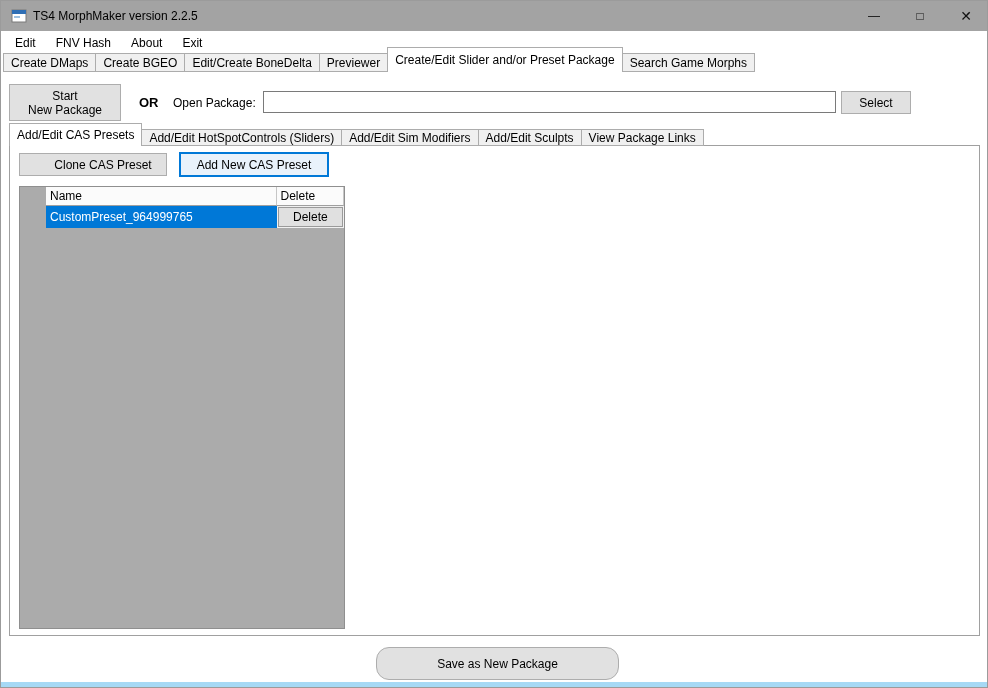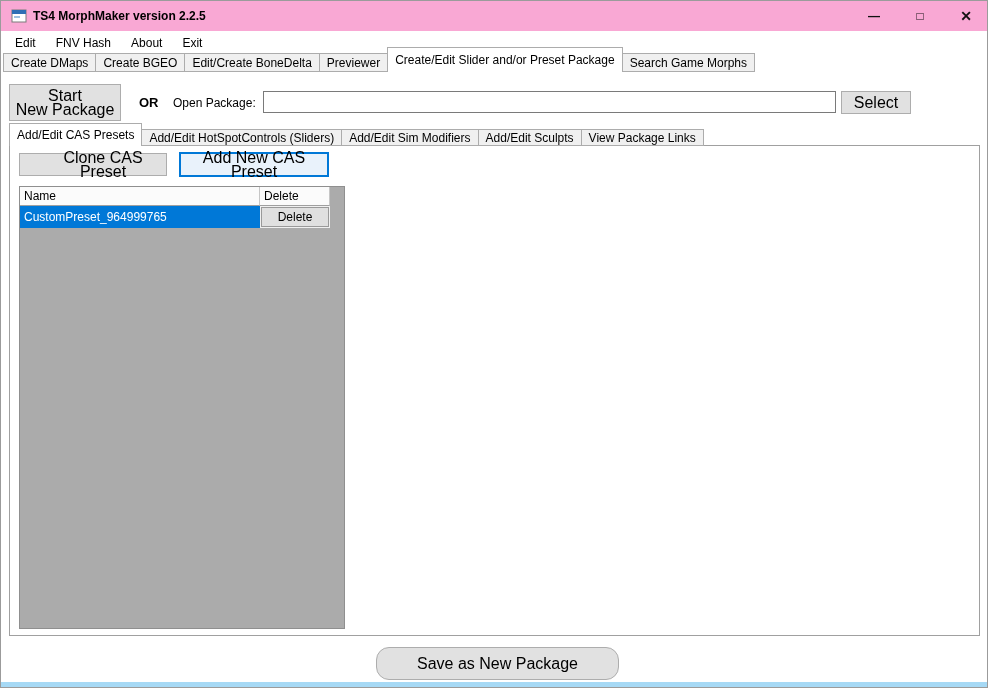--- a/index.html
+++ b/index.html
@@ -3,21 +3,21 @@
 <meta charset="utf-8">
 <style>
   * { margin:0; padding:0; box-sizing:border-box; }
   html,body { width:988px; height:688px; }
   body { font-family:"Liberation Sans", sans-serif; font-size:12px; color:#000; background:#fff; }
   #window { position:relative; width:988px; height:688px; background:#fff; border:1px solid #9b9b9b; overflow:hidden; }
   .lbl { position:absolute; white-space:nowrap; line-height:14px; }
   .pre { white-space:pre-line; }
 
   
-  .titlebar { position:absolute; left:0; top:0; width:100%; height:30px; background:#f9a8d4;font-weight:bold; }
+  .titlebar { position:absolute; left:0; top:0; width:100%; height:30px; background:#a3a3a3; }
   .app-icon { position:absolute; left:10px; top:7px; width:16px; height:16px; }
   .win-title { position:absolute; left:32px; top:0; line-height:30px; font-size:12px; }
   .win-btn { position:absolute; top:0; width:46px; height:30px; display:flex; align-items:center; justify-content:center; font-size:12px; color:#111; }
   .win-btn.close { font-size:14px; }
 
   
   .menubar { position:absolute; left:0; top:30px; width:100%; height:24px; background:#fff; display:flex; align-items:stretch; padding-left:4px; }
   .menu-item { padding:0 10px; display:flex; align-items:center; }
 
   
@@ -25,21 +25,21 @@
   .tab { background:#f0f0f0; border:1px solid #acacac; height:19px; display:flex; align-items:center; padding:0 7px; margin-left:-1px; white-space:nowrap; }
   .tab:first-child { margin-left:0; }
   .tab.selected { background:#fff; border-bottom:none; position:relative; z-index:3; }
   .tabs-outer { left:2px; top:46px; height:25px; }
   .tabs-outer .tab.selected { height:25px; }
   .tabs-inner { left:8px; top:122px; height:23px; z-index:2; }
   .tabs-inner .tab { height:17px; }
   .tabs-inner .tab.selected { height:23px; }
 
   
-  .btn { position:absolute; background:#e1e1e1; border:1px solid #adadad; display:flex; align-items:center; justify-content:center; text-align:center; white-space:pre-line; font-size:16px; line-height:14px; font-family:inherit; cursor:default; }
+  .btn { position:absolute; background:#e1e1e1; border:1px solid #adadad; display:flex; align-items:center; justify-content:center; text-align:center; white-space:pre-line; font-size:12px; line-height:14px; font-family:inherit; cursor:default; }
   .btn-focus { border:2px solid #0078d7; background:#e9f2fb; }
   .tb { position:absolute; background:#fff; border:1px solid #7a7a7a; padding:0 4px; font-size:12px; font-family:inherit; outline:none; }
   .tb:disabled { background:#f0f0f0; border-color:#c6c6c6; color:#7f7f7f; }
   .box { position:absolute; border:1px solid #9a9a9a; background:#fff; }
   .graypanel { position:absolute; background:#a6a6a6; border:1px solid #8c8c8c; }
   .cbrow { display:flex; align-items:center; white-space:nowrap; position:absolute; line-height:14px; }
   .cbrow .cb { width:13px; height:13px; background:#fff; border:1px solid #707070; margin-right:4px; flex:0 0 13px; }
   .cbrow.inline { position:static; display:inline-flex; }
   .dim { color:#9a9a9a; }
 
@@ -113,21 +113,21 @@
     <div class="tab">Add/Edit Sim Modifiers</div>
     <div class="tab">Add/Edit Sculpts</div>
     <div class="tab">View Package Links</div>
   </div>
 
   <div class="page-panel"></div>
 
   <button class="btn" style="left:18px;top:152px;width:148px;height:23px;z-index:2;padding-left:20px;">Clone CAS Preset</button>
   <button class="btn btn-focus" style="left:178px;top:151px;width:150px;height:25px;z-index:2;">Add New CAS Preset</button>
 
-  <div class="grid" style="z-index:2;">
+  <div class="grid" style="z-index:2;padding-left:26px;">
     <div class="grid-header">
       <div class="gh-cell" style="width:240px;">Name</div>
       <div class="gh-cell" style="width:70px;">Delete</div>
     </div>
     <div class="grid-row">
       <div class="gr-name">CustomPreset_964999765</div>
       <div class="gr-del">
         <button class="cellbtn">Delete</button>
       </div>
     </div>

